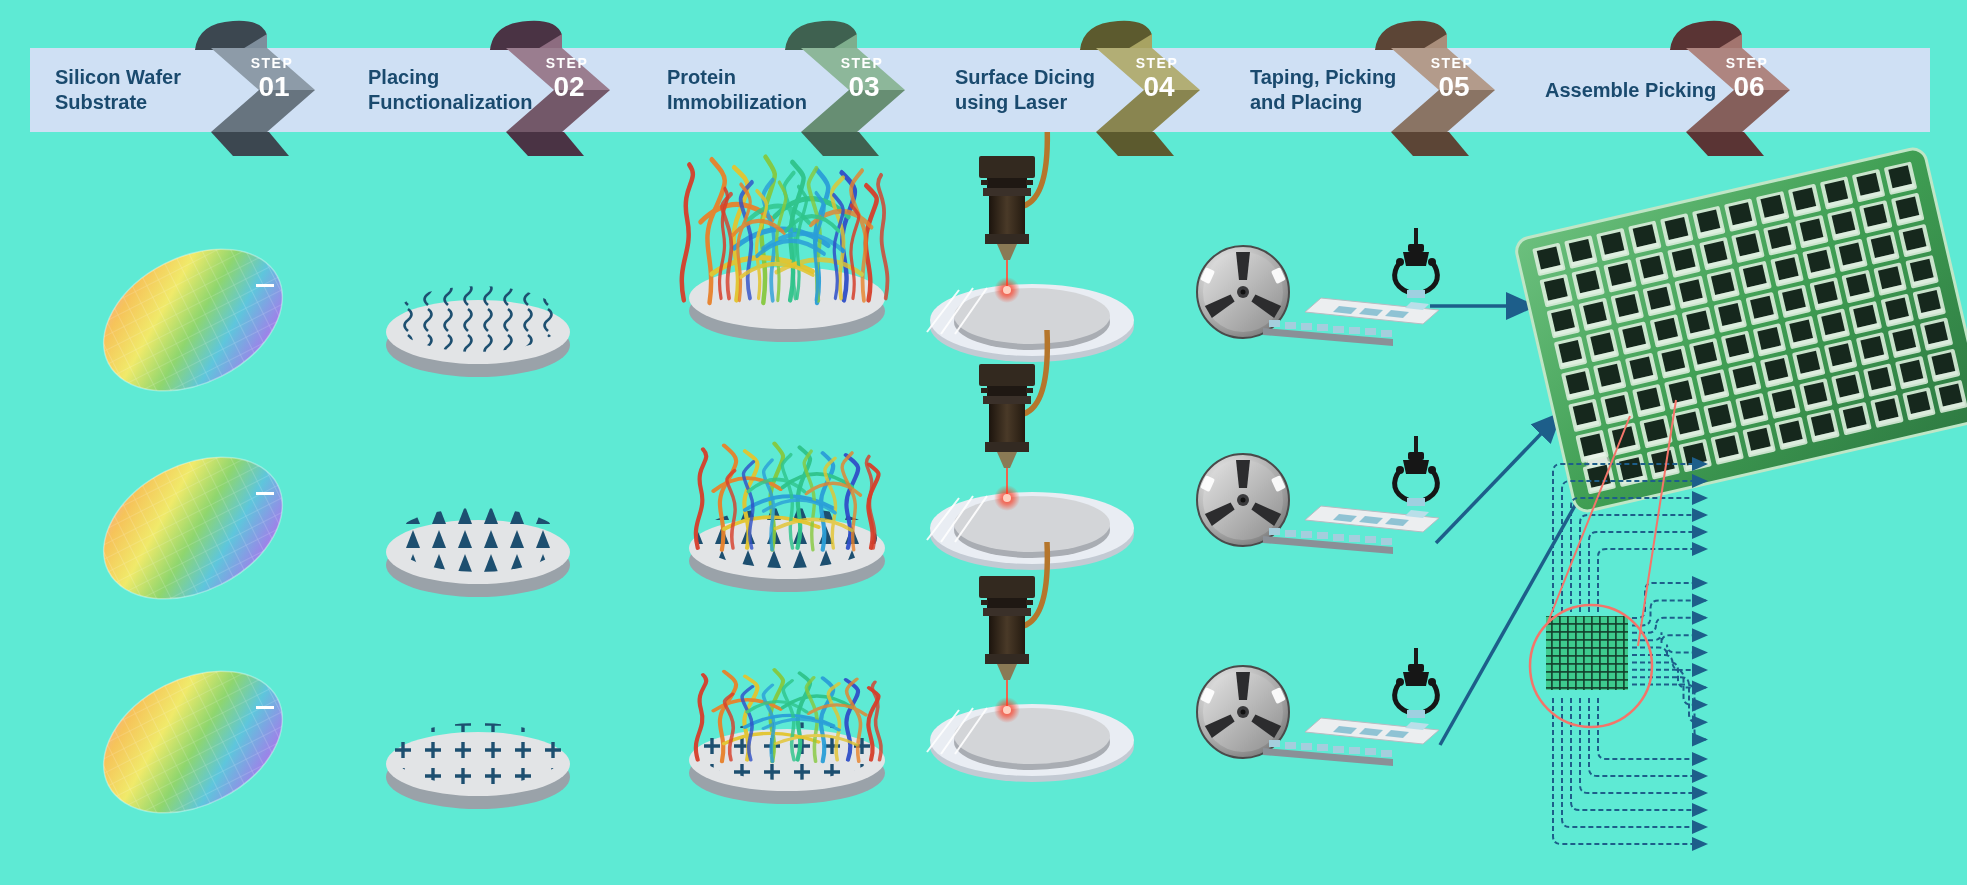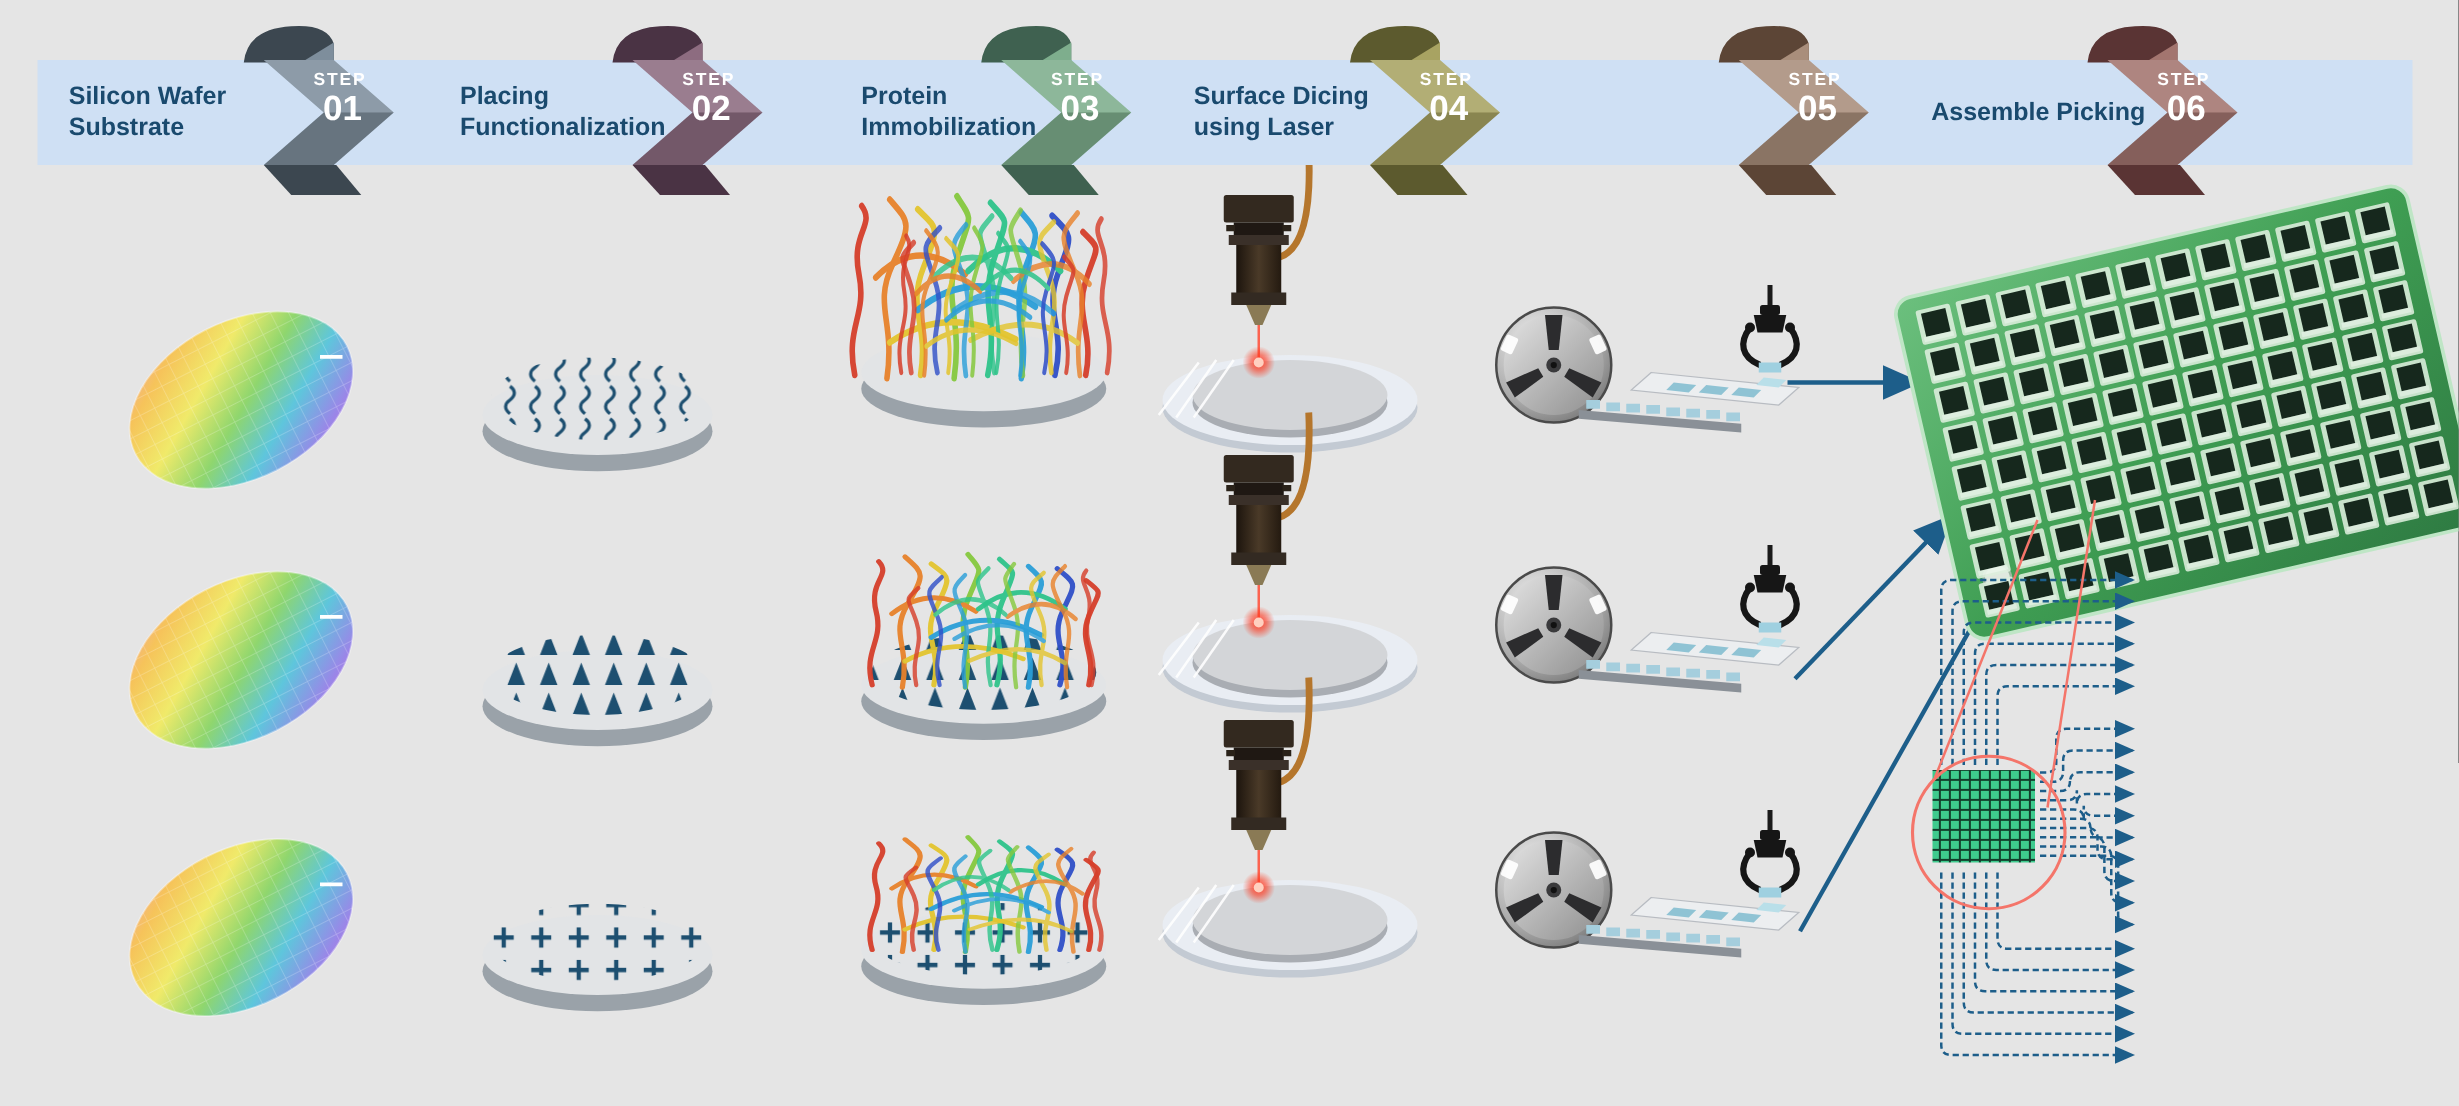--- a/index.html
+++ b/index.html
@@ -1,16 +1,16 @@
 <!DOCTYPE html>
 <html><head>
 <meta charset="utf-8">
 <style>
   html,body{margin:0;padding:0;background:#000;}
-  #stage{position:relative;width:1967px;height:885px;background:#e5e5e5;overflow:hidden;
+  #stage{position:relative;width:1967px;height:885px;background:#5eead4;overflow:hidden;
          font-family:"Liberation Sans",sans-serif;}
   #scene{position:absolute;left:0;top:0;}
   
   #banner-strip{position:absolute;left:30px;top:48px;width:1900px;height:84px;background:#cfe0f4;}
   .step-title{position:absolute;top:48px;height:84px;display:flex;flex-direction:column;justify-content:center;
               color:#1a4a6e;font-weight:bold;font-size:20px;line-height:25px;white-space:pre-line;width:280px;}
   .ribbon{position:absolute;top:12px;width:150px;height:150px;}
   .rt-step{font-family:"Liberation Sans",sans-serif;font-weight:bold;font-size:14px;fill:#ffffff;letter-spacing:1.5px;}
   .rt-num{font-family:"Liberation Sans",sans-serif;font-weight:bold;font-size:28px;fill:#ffffff;}
   .trace{fill:none;stroke:#1d5e8a;stroke-width:2;stroke-dasharray:5 3;marker-end:url(#ah);}
@@ -569,24 +569,26 @@
     <line x1="1638" y1="646" x2="1676" y2="400" stroke="#f4756a" stroke-width="2"></line>
   </g>
 </svg>
 
 <div id="banner-strip"></div>
 
 <div class="step-title" style="left:55px">Silicon Wafer
 Substrate</div>
 <div class="step-title" style="left:368px">Placing
 Functionalization</div>
-<div class="step-title" style="left:689px">Protein
+<div class="step-title" style="left:667px">Protein
 Immobilization</div>
 <div class="step-title" style="left:955px">Surface Dicing
 using Laser</div>
+<div class="step-title" style="left:1250px">Taping, Picking
+and Placing</div>
 <div class="step-title" style="left:1545px">Assemble Picking</div>
 
 <svg class="ribbon" style="left:175px" viewBox="0 0 150 150">
   <path d="M20,38 Q23,11 58,9 Q87,7 92,23 L92,38 Z" fill="#3c4750"></path>
   <polygon points="66,38 92,22 92,38" fill="#7e8e9c"></polygon>
   <polygon points="36,36 92,36 140,78 92,120 36,120 84,78" fill="#7e8e9c"></polygon>
   <polygon points="36,36 92,36 140,78 84,78" fill="#ffffff" opacity="0.12"></polygon>
   <polygon points="36,120 92,120 140,78 84,78" fill="#000000" opacity="0.18"></polygon>
   <polygon points="36,120 94,120 114,144 58,144" fill="#3c4750"></polygon>
   <text x="97" y="56" text-anchor="middle" class="rt-step">STEP</text>

